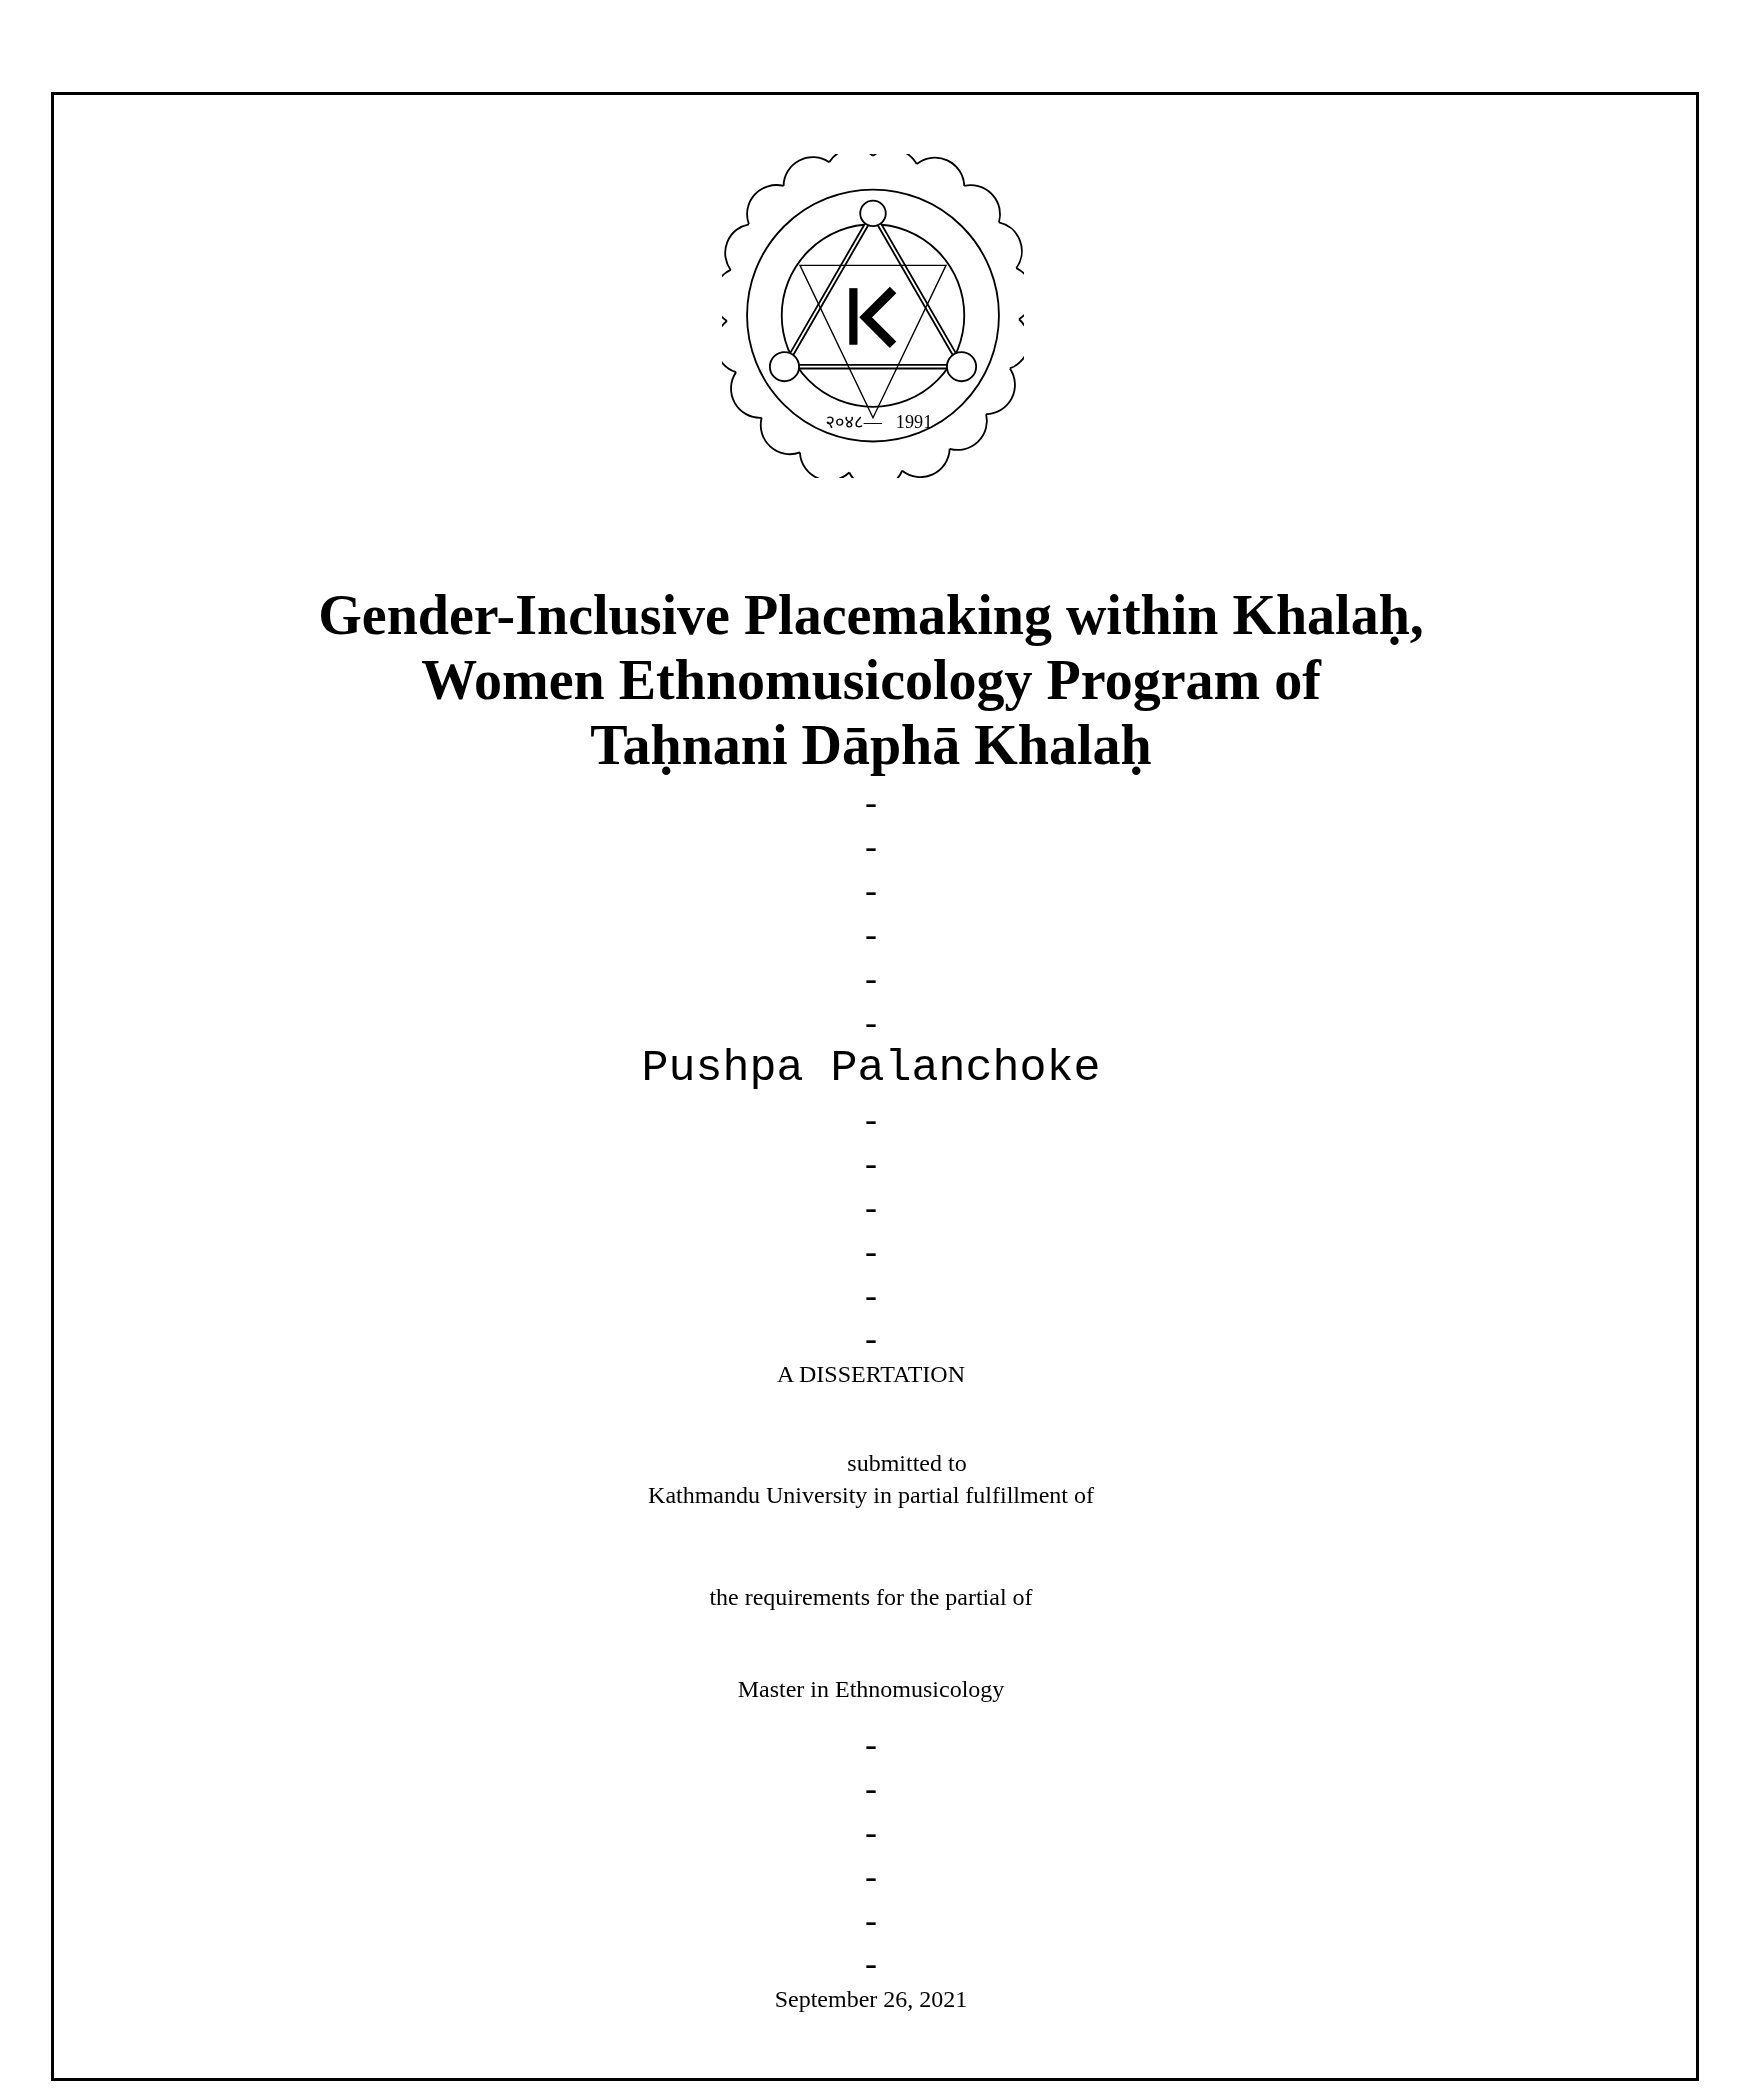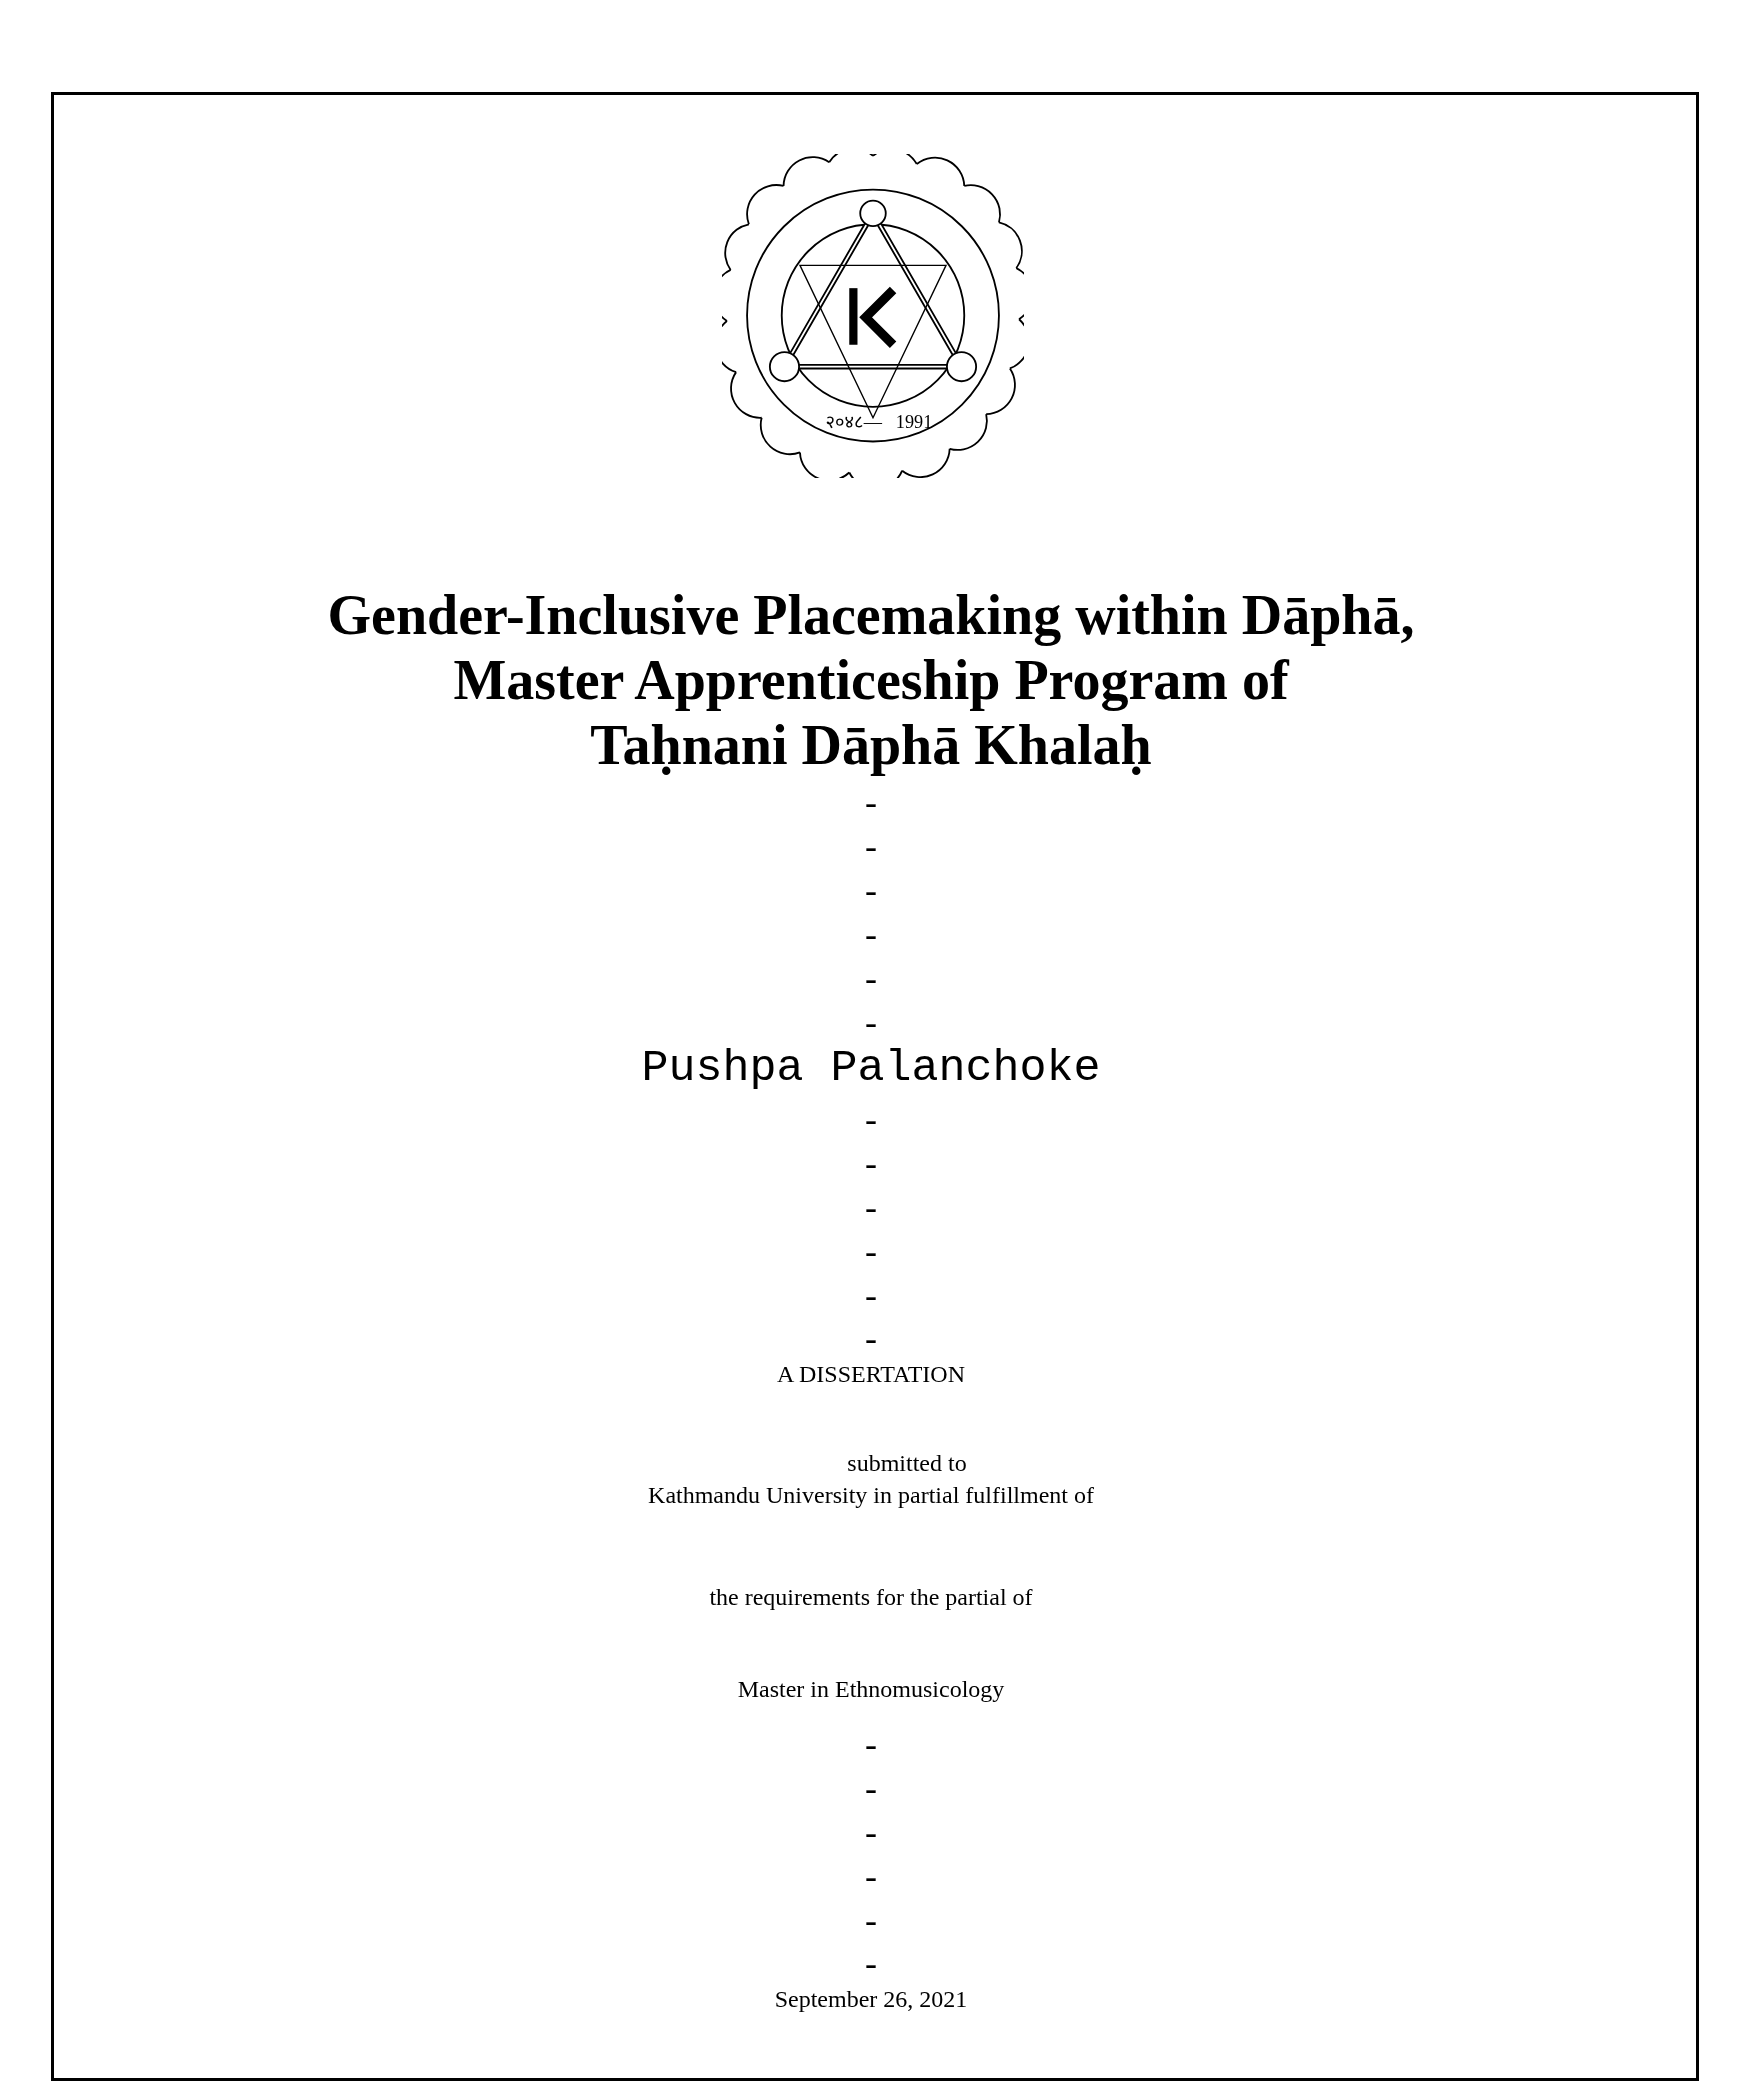--- a/index.html
+++ b/index.html
@@ -59,22 +59,22 @@
 
       <rect x="-26" y="-30" width="9" height="62" fill="#000" stroke="none"></rect>
       <polyline points="22,-28 -8,2 22,32" stroke-width="10"></polyline>
     </g>
     <text x="113" y="300" font-family="Liberation Serif, serif" font-size="20" fill="#000" stroke="none">२०४८</text>
     <text x="190" y="300" font-family="Liberation Serif, serif" font-size="20" fill="#000" stroke="none">1991</text>
     <text x="155" y="300" font-family="Liberation Serif, serif" font-size="20" fill="#000" stroke="none">—</text>
   </g>
 </svg>
 
-<div class="center-line title" style="top:583px;">Gender-Inclusive Placemaking within Dāphā,</div>
-<div class="center-line title" style="top:648px;">Master Apprenticeship Program of</div>
+<div class="center-line title" style="top:583px;">Gender-Inclusive Placemaking within Khalaḥ,</div>
+<div class="center-line title" style="top:648px;">Women Ethnomusicology Program of</div>
 <div class="center-line title" style="top:713px;">Taḥnani Dāphā Khalaḥ</div>
 
 <div class="center-line dash" style="top:781px;">-</div>
 <div class="center-line dash" style="top:825px;">-</div>
 <div class="center-line dash" style="top:869px;">-</div>
 <div class="center-line dash" style="top:913px;">-</div>
 <div class="center-line dash" style="top:957px;">-</div>
 <div class="center-line dash" style="top:1001px;">-</div>
 
 <div class="center-line author" style="top:1043px;">Pushpa Palanchoke</div>

